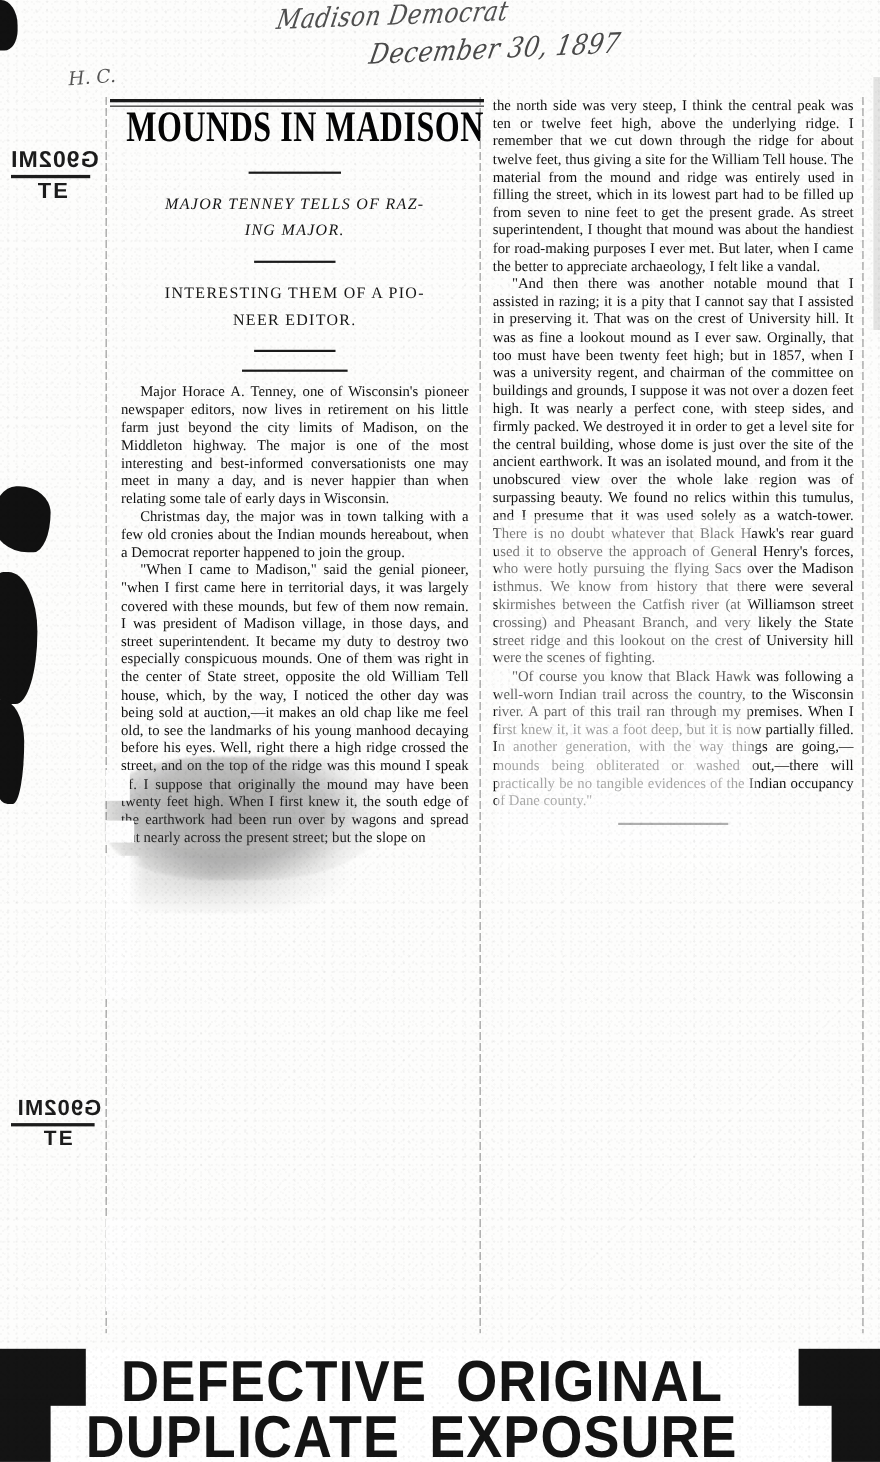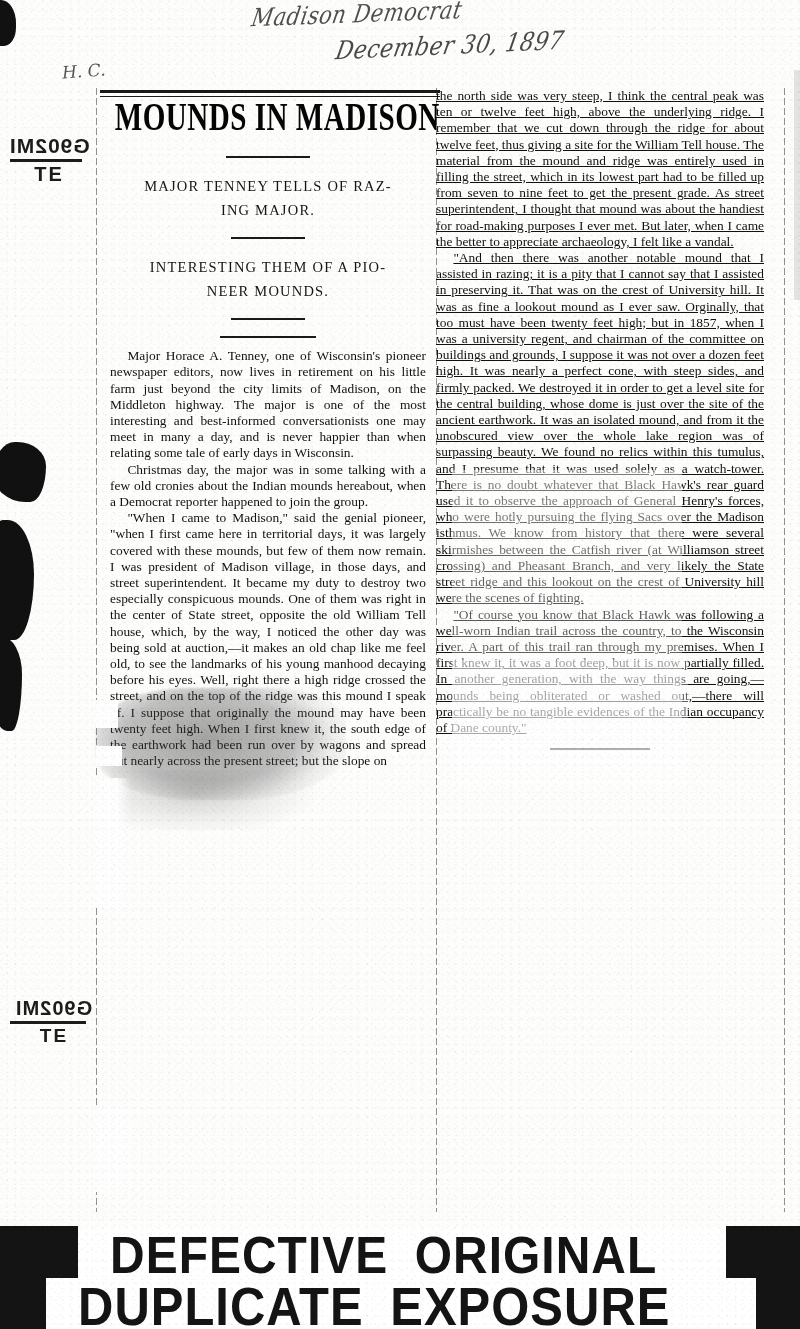--- a/index.html
+++ b/index.html
@@ -125,21 +125,21 @@
 
   .col{
     position:absolute; top:0;
     font-size:13.4px;
     line-height:16.2px;
     color:#111;
     text-align:justify;
     -webkit-hyphens:none; hyphens:none;
   }
   #col1{ left:14px; width:316px; }
-  #col2{ left:340px; width:328px;text-decoration:underline; }
+  #col2{ left:352px; width:328px; }
 
   
   .headline{
     font-family:"Liberation Serif", serif;
     font-weight:700;
     font-size:30px;
     letter-spacing:.5px;
     text-align:center;
     margin:18px 0 0 0;
     color:#050505;
@@ -287,39 +287,39 @@
     <div class="col-rule" id="rule-right"></div>
     <div class="top-rule"></div>
     <div class="top-rule2"></div>
 
     <div class="col" id="col1">
 
       <div class="headline">MOUNDS IN MADISON</div>
 
       <div class="sep" style="margin-top:34px;"></div>
 
-      <div class="deck-wrap" style="margin-top:16px;">
+      <div class="deck-wrap" style="margin-top:16px;font-style:italic;">
         <div class="deck">MAJOR TENNEY TELLS OF RAZ-</div>
         <div class="deck">ING MAJOR.</div>
       </div>
 
       <div class="sep short"></div>
 
       <div class="deck-wrap2" style="margin-top:0;">
         <div class="deck">INTERESTING THEM OF A PIO-</div>
-        <div class="deck">NEER MOUNDS.</div>
+        <div class="deck">NEER EDITOR.</div>
       </div>
 
       <div class="sep short"></div>
 
 
       <div class="sep tail"></div>
 
       <p class="para">Major Horace A. Tenney, one of Wisconsin's pioneer newspaper editors, now lives in retirement on his little farm just beyond the city limits of Madison, on the Middleton highway. The major is one of the most interesting and best-informed conversationists one may meet in many a day, and is never happier than when relating some tale of early days in Wisconsin.</p>
-      <p class="para">Christmas day, the major was in some talking with a few old cronies about the Indian mounds hereabout, when a Democrat reporter happened to join the group.</p>
+      <p class="para">Christmas day, the major was in town talking with a few old cronies about the Indian mounds hereabout, when a Democrat reporter happened to join the group.</p>
       <p class="para">"When I came to Madison," said the genial pioneer, "when I first came here in territorial days, it was largely covered with these mounds, but few of them now remain. I was president of Madison village, in those days, and street superintendent. It became my duty to destroy two especially conspicuous mounds. One of them was right in the center of State street, opposite the old William Tell house, which, by the way, I noticed the other day was being sold at auction,—it makes an old chap like me feel old, to see the landmarks of his young manhood decaying before his eyes. Well, right there a high ridge crossed the street, and on the top of the ridge was this mound I speak of. I suppose that originally the mound may have been twenty feet high. When I first knew it, the south edge of the earthwork had been run over by wagons and spread out nearly across the present street; but the slope on</p>
     </div>
 
     <div class="col" id="col2">
       <p class="para" style="text-indent:0;">the north side was very steep, I think the central peak was ten or twelve feet high, above the underlying ridge. I remember that we cut down through the ridge for about twelve feet, thus giving a site for the William Tell house. The material from the mound and ridge was entirely used in filling the street, which in its lowest part had to be filled up from seven to nine feet to get the present grade. As street superintendent, I thought that mound was about the handiest for road-making purposes I ever met. But later, when I came the better to appreciate archaeology, I felt like a vandal.</p>
       <p class="para">"And then there was another notable mound that I assisted in razing; it is a pity that I cannot say that I assisted in preserving it. That was on the crest of University hill. It was as fine a lookout mound as I ever saw. Orginally, that too must have been twenty feet high; but in 1857, when I was a university regent, and chairman of the committee on buildings and grounds, I suppose it was not over a dozen feet high. It was nearly a perfect cone, with steep sides, and firmly packed. We destroyed it in order to get a level site for the central building, whose dome is just over the site of the ancient earthwork. It was an isolated mound, and from it the unobscured view over the whole lake region was of surpassing beauty. We found no relics within this tumulus, and I presume that it was used solely as a watch-tower. There is no doubt whatever that Black Hawk's rear guard used it to observe the approach of General Henry's forces, who were hotly pursuing the flying Sacs over the Madison isthmus. We know from history that there were several skirmishes between the Catfish river (at Williamson street crossing) and Pheasant Branch, and very likely the State street ridge and this lookout on the crest of University hill were the scenes of fighting.</p>
       <p class="para">"Of course you know that Black Hawk was following a well-worn Indian trail across the country, to the Wisconsin river. A part of this trail ran through my premises. When I first knew it, it was a foot deep, but it is now partially filled. In another generation, with the way things are going,—mounds being obliterated or washed out,—there will practically be no tangible evidences of the Indian occupancy of Dane county."</p>
       <div class="sep" style="width:100px;margin:12px auto 0 auto;height:2px;"></div>
     </div>
   </div>

